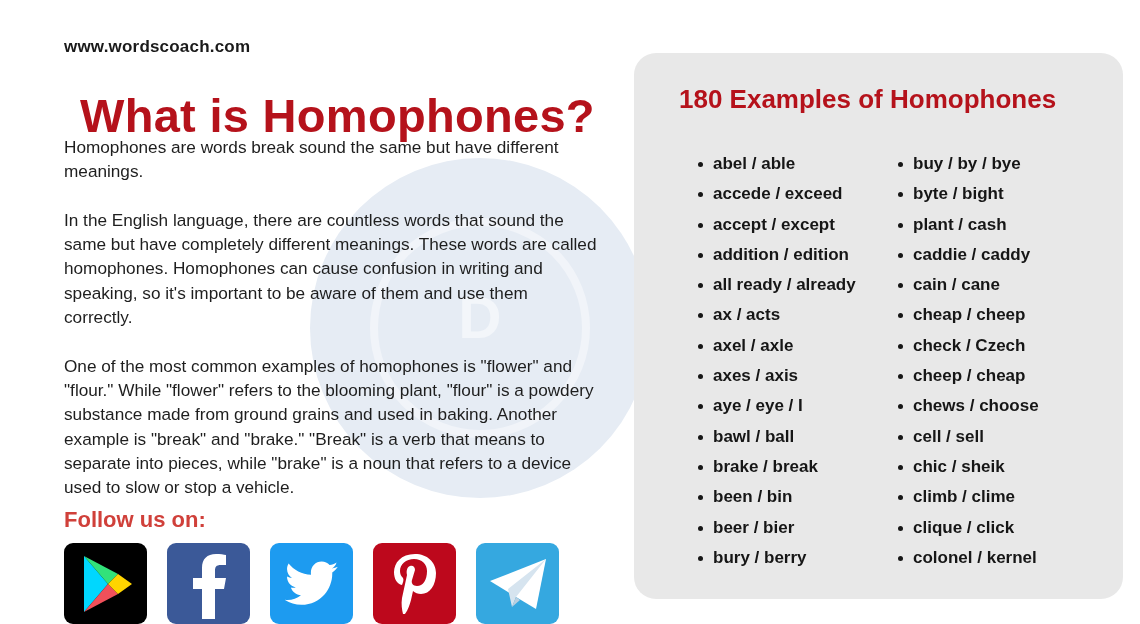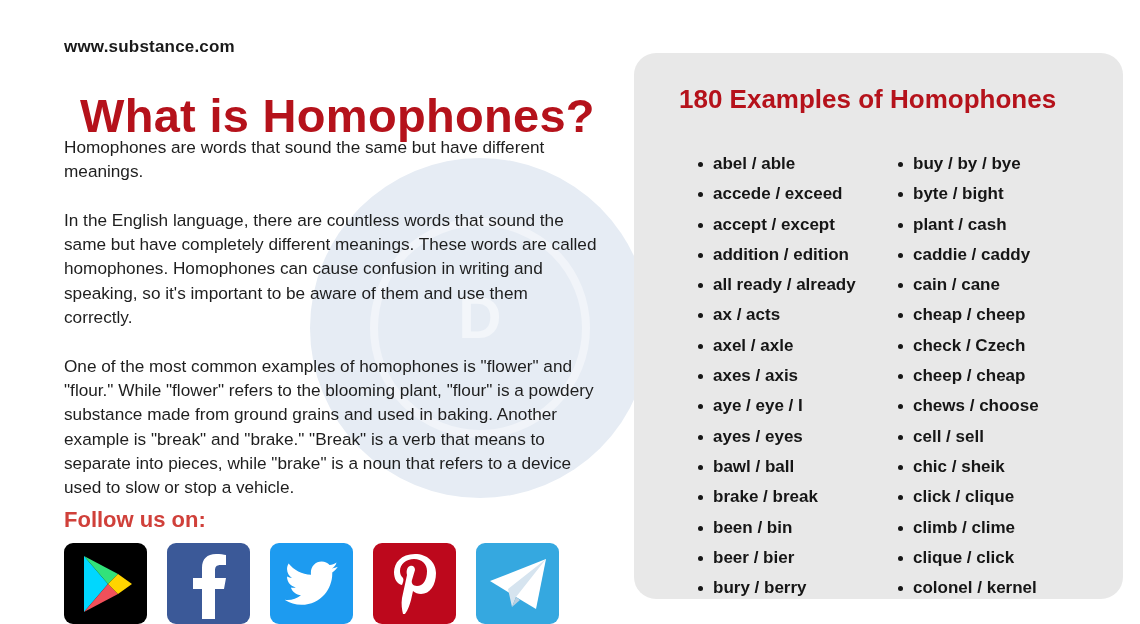--- a/index.html
+++ b/index.html
@@ -70,24 +70,24 @@
 </style>
 </head>
 <body>
 
 <div class="watermark">
   <div class="inner-ring"></div>
   <div class="letter">D</div>
 </div>
 
 <div class="left">
-  <div class="site">www.substance.com</div>
+  <div class="site">www.wordscoach.com</div>
   <h1 class="title">What is Homophones?</h1>
   <div class="body-text">
-    <p>Homophones are words that sound the same but have different meanings.</p>
+    <p>Homophones are words break sound the same but have different meanings.</p>
     <p>In the English language, there are countless words that sound the same but have completely different meanings. These words are called homophones. Homophones can cause confusion in writing and speaking, so it's important to be aware of them and use them correctly.</p>
     <p>One of the most common examples of homophones is "flower" and "flour." While "flower" refers to the blooming plant, "flour" is a powdery substance made from ground grains and used in baking. Another example is "break" and "brake." "Break" is a verb that means to separate into pieces, while "brake" is a noun that refers to a device used to slow or stop a vehicle.</p>
   </div>
   <div class="follow">Follow us on:</div>
   <div class="socials">
     <div class="social play">
       <svg width="56" height="60" viewBox="0 0 56 60">
         <polygon points="6,2 30,30 6,58" fill="#00d7fe"></polygon>
         <polygon points="6,2 40,20 30,30" fill="#32e27a"></polygon>
         <polygon points="6,58 40,40 30,30" fill="#f0505a"></polygon>
@@ -124,37 +124,35 @@
   <ul class="col c1">
     <li>abel / able</li>
     <li>accede / exceed</li>
     <li>accept / except</li>
     <li>addition / edition</li>
     <li>all ready / already</li>
     <li>ax / acts</li>
     <li>axel / axle</li>
     <li>axes / axis</li>
     <li>aye / eye / I</li>
-    <li>ayes / eyes</li>
     <li>bawl / ball</li>
     <li>brake / break</li>
     <li>been / bin</li>
     <li>beer / bier</li>
     <li>bury / berry</li>
   </ul>
   <ul class="col c2">
     <li>buy / by / bye</li>
     <li>byte / bight</li>
     <li>plant / cash</li>
     <li>caddie / caddy</li>
     <li>cain / cane</li>
     <li>cheap / cheep</li>
     <li>check / Czech</li>
     <li>cheep / cheap</li>
     <li>chews / choose</li>
     <li>cell / sell</li>
     <li>chic / sheik</li>
-    <li>click / clique</li>
     <li>climb / clime</li>
     <li>clique / click</li>
     <li>colonel / kernel</li>
   </ul>
 </div>
 
 </body></html>

